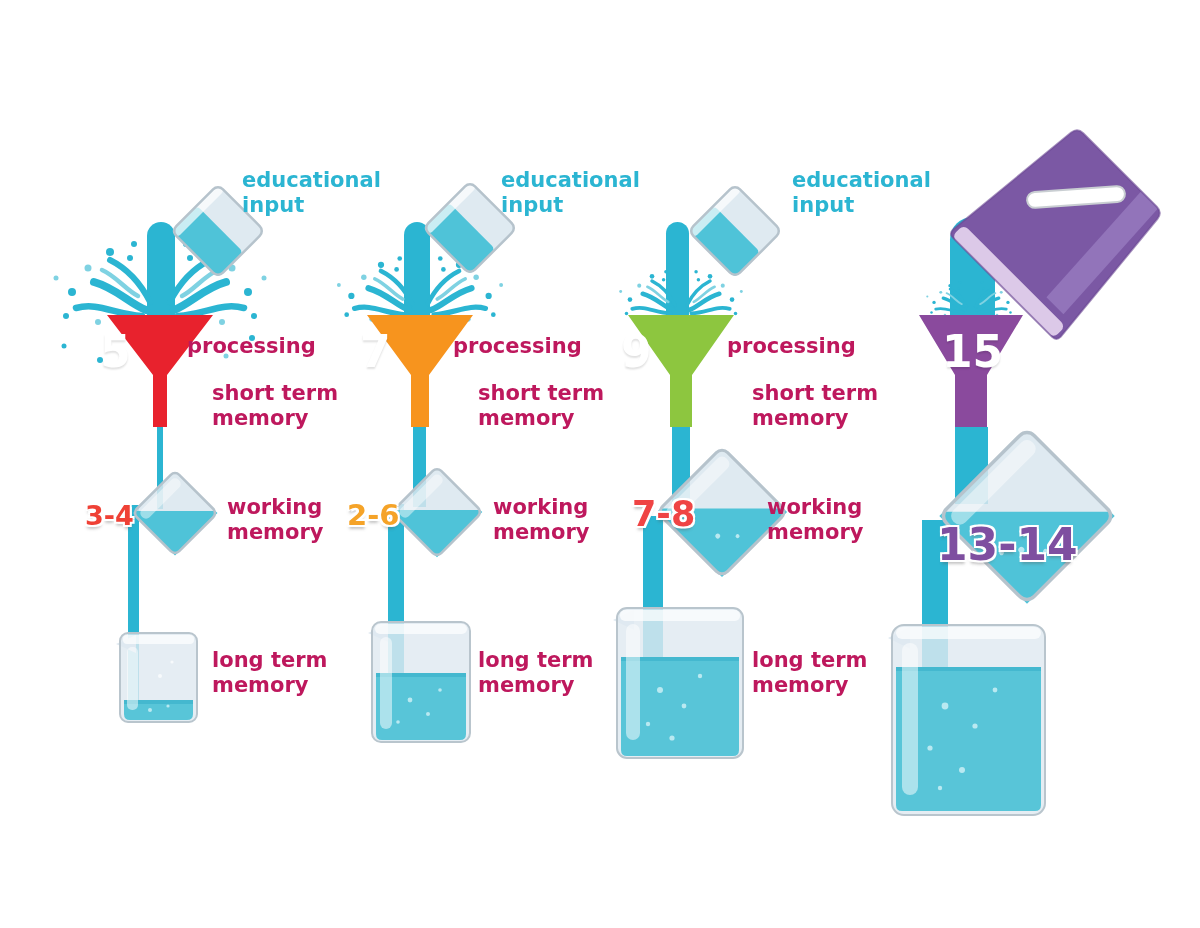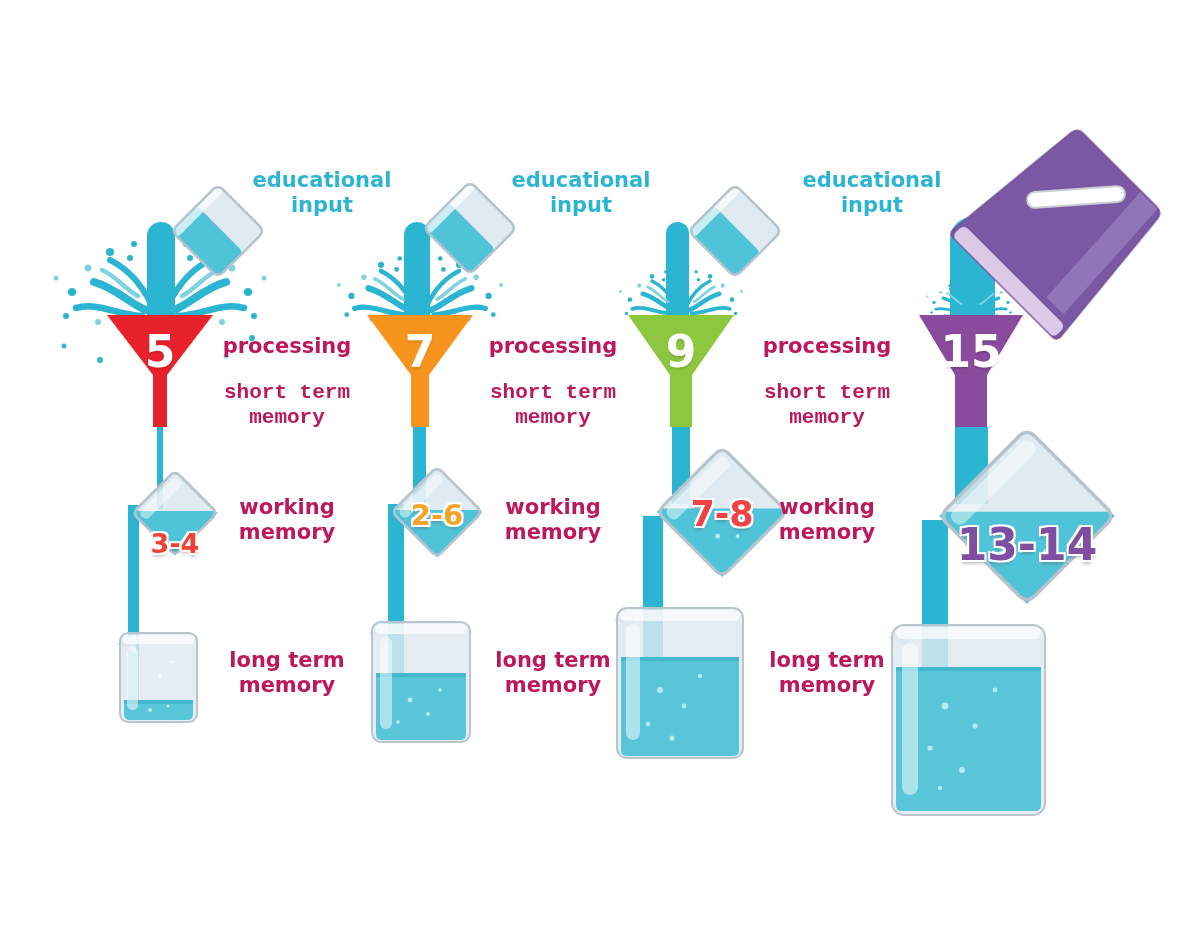--- a/index.html
+++ b/index.html
@@ -1,29 +1,29 @@
 <!DOCTYPE html>
 <html><head>
 <meta charset="utf-8">
 <style>
   html,body{margin:0;padding:0;background:#fff;}
   #canvas{position:relative;width:1200px;height:928px;background:#fff;overflow:hidden;
           font-family:"DejaVu Sans","Liberation Sans",sans-serif;}
   #gfx{position:absolute;left:0;top:0;}
-  .txt{position:absolute;text-align:center;font-weight:bold;line-height:1.18;}
+  .txt{position:absolute;text-align:left;font-weight:bold;line-height:1.18;}
   .edu{color:#2bb5d2;font-size:21px;width:160px;}
   .stage{color:#be185d;font-size:21px;}
   .stage.proc{width:200px;}
-  .stage.st{width:150px;font-family:Liberation Mono, monospace;}
+  .stage.st{width:150px;}
   .stage.wm{width:120px;}
   .stage.lt{width:150px;}
   .fnum{color:#ffffff;width:120px;font-size:44px;line-height:44px;
         text-shadow:0 2px 2px rgba(0,0,0,.12);}
   .rnum{width:180px;text-shadow:-2px -2px 0 #fff,2px -2px 0 #fff,-2px 2px 0 #fff,2px 2px 0 #fff,0 4px 3px rgba(90,90,90,.35);}
-  .rc1{color:#ef4136;font-size:27px;margin-top:28px;}
+  .rc1{color:#ef4136;font-size:27px;}
   .rc2{color:#f5a328;font-size:29px;}
   .rc3{color:#ef4444;font-size:35px;}
   .rc4{color:#7e4fa0;font-size:44px;}
 </style>
 </head>
 <body>
 
 <div id="canvas">
 
 <svg id="gfx" width="1200" height="928" viewBox="0 0 1200 928">
@@ -228,20 +228,20 @@
 <div class="txt stage wm" style="left:493px;top:495px;">working memory</div>
 <div class="txt stage wm" style="left:767px;top:495px;">working memory</div>
 
 <div class="txt stage lt" style="left:212px;top:648px;">long term memory</div>
 <div class="txt stage lt" style="left:478px;top:648px;">long term memory</div>
 <div class="txt stage lt" style="left:752px;top:648px;">long term memory</div>
 
 <div class="txt fnum" style="left:100px;top:330px;">5</div>
 <div class="txt fnum" style="left:360px;top:330px;">7</div>
 <div class="txt fnum" style="left:621px;top:330px;">9</div>
-<div class="txt fnum" style="left:911px;top:330px;">15</div>
+<div class="txt fnum" style="left:942px;top:330px;">15</div>
 
 <div class="txt rnum rc1" style="left:85px;top:500px;">3-4</div>
 <div class="txt rnum rc2" style="left:347px;top:498px;">2-6</div>
 <div class="txt rnum rc3" style="left:632px;top:494px;">7-8</div>
 <div class="txt rnum rc4" style="left:937px;top:494px;margin-top:25px;">13-14</div>
 
 </div>
 
 </body></html>

